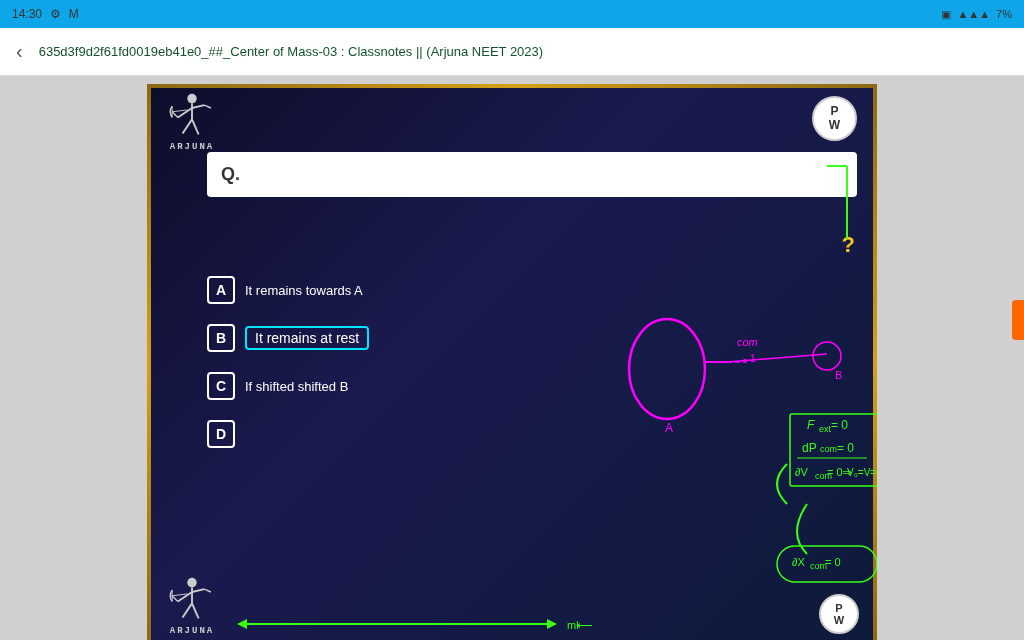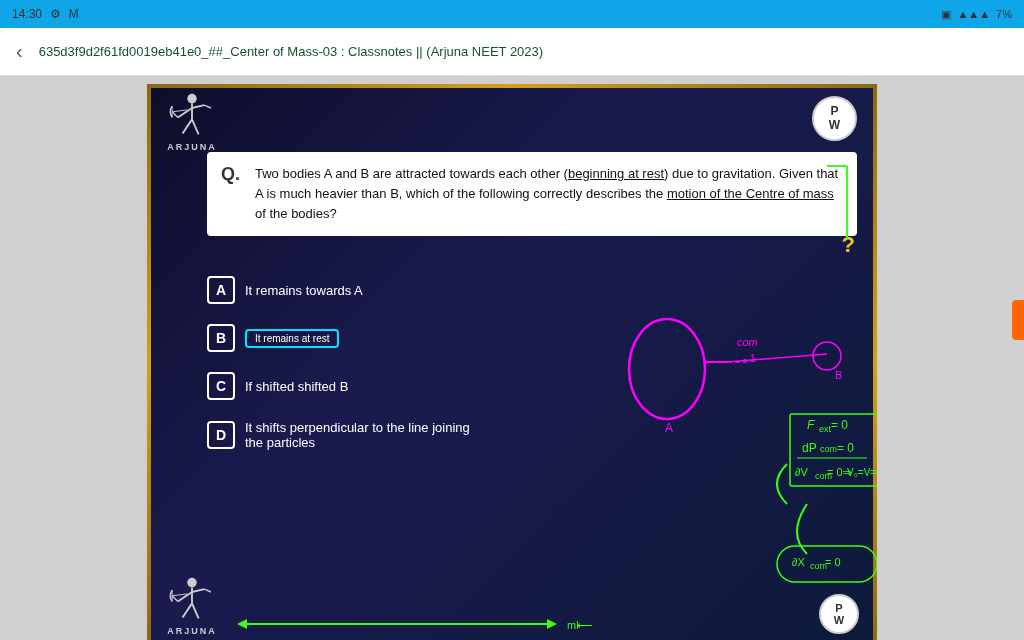--- a/index.html
+++ b/index.html
@@ -137,20 +137,21 @@
       height: 50px;
       display: flex;
       align-items: center;
       justify-content: center;
     }
     .arjuna-label {
       font-size: 9px;
       color: #ccc;
       letter-spacing: 2px;
       font-weight: bold;
+      font-family: Liberation Mono, monospace;
     }
 
     
     .pw-logo {
       position: absolute;
       top: 12px;
       right: 20px;
       width: 45px;
       height: 45px;
       border-radius: 50%;
@@ -231,21 +232,21 @@
     .option-text {
       font-size: 13px;
       color: #fff;
       background: transparent;
     }
     .option-b-box {
       border: 2px solid #00e5ff;
       border-radius: 4px;
       padding: 2px 8px;
       color: #fff;
-      font-size: 10px;
+      font-size: 14px;
     }
 
     
     .drawings {
       position: absolute;
       top: 0;
       left: 0;
       width: 100%;
       height: 100%;
       pointer-events: none;
@@ -349,25 +350,20 @@
       </div>
       <span class="arjuna-label">ARJUNA</span>
     </div>
 
     <div class="pw-logo">
       <span style="text-align:center;line-height:1.1;font-size:12px;">P<br>W</span>
     </div>
 
     <div class="question-box">
       <span class="q-label">Q.</span>
-      <div class="q-text">
-        Two bodies A and B are attracted towards each other (<span class="q-underline">beginning at rest</span>) due to
-        gravitation. Given that A is much heavier than B, which of the following
-        correctly describes the <span class="q-underline">motion of the Centre of mass</span> of the bodies?
-      </div>
     </div>
 
     <div class="question-mark">?</div>
 
     <div class="options-area">
 
       <div class="option-row">
         <div class="option-letter">A</div>
         <span class="option-text">It remains towards A</span>
       </div>
@@ -377,21 +373,20 @@
         <span class="option-b-box">It remains at rest</span>
       </div>
 
       <div class="option-row">
         <div class="option-letter">C</div>
         <span class="option-text">If shifted shifted B</span>
       </div>
 
       <div class="option-row">
         <div class="option-letter">D</div>
-        <span class="option-text">It shifts perpendicular to the line joining the particles</span>
       </div>
 
     </div>
 
     <div class="drawings">
       <svg width="730" height="560" xmlns="http://www.w3.org/2000/svg">
 
         <ellipse cx="520" cy="285" rx="38" ry="50" stroke="#ff00ff" stroke-width="2.5" fill="none"></ellipse>
 
         <line x1="558" y1="278" x2="580" y2="278" stroke="#ff00ff" stroke-width="2"></line>

